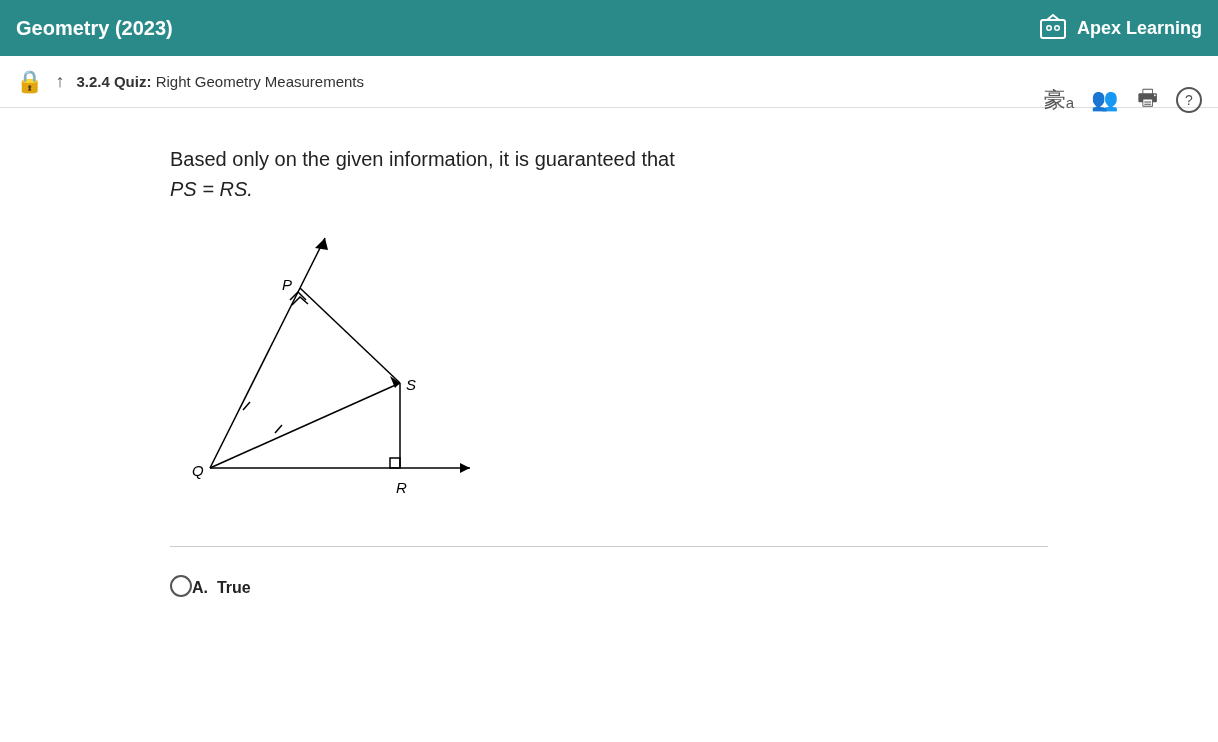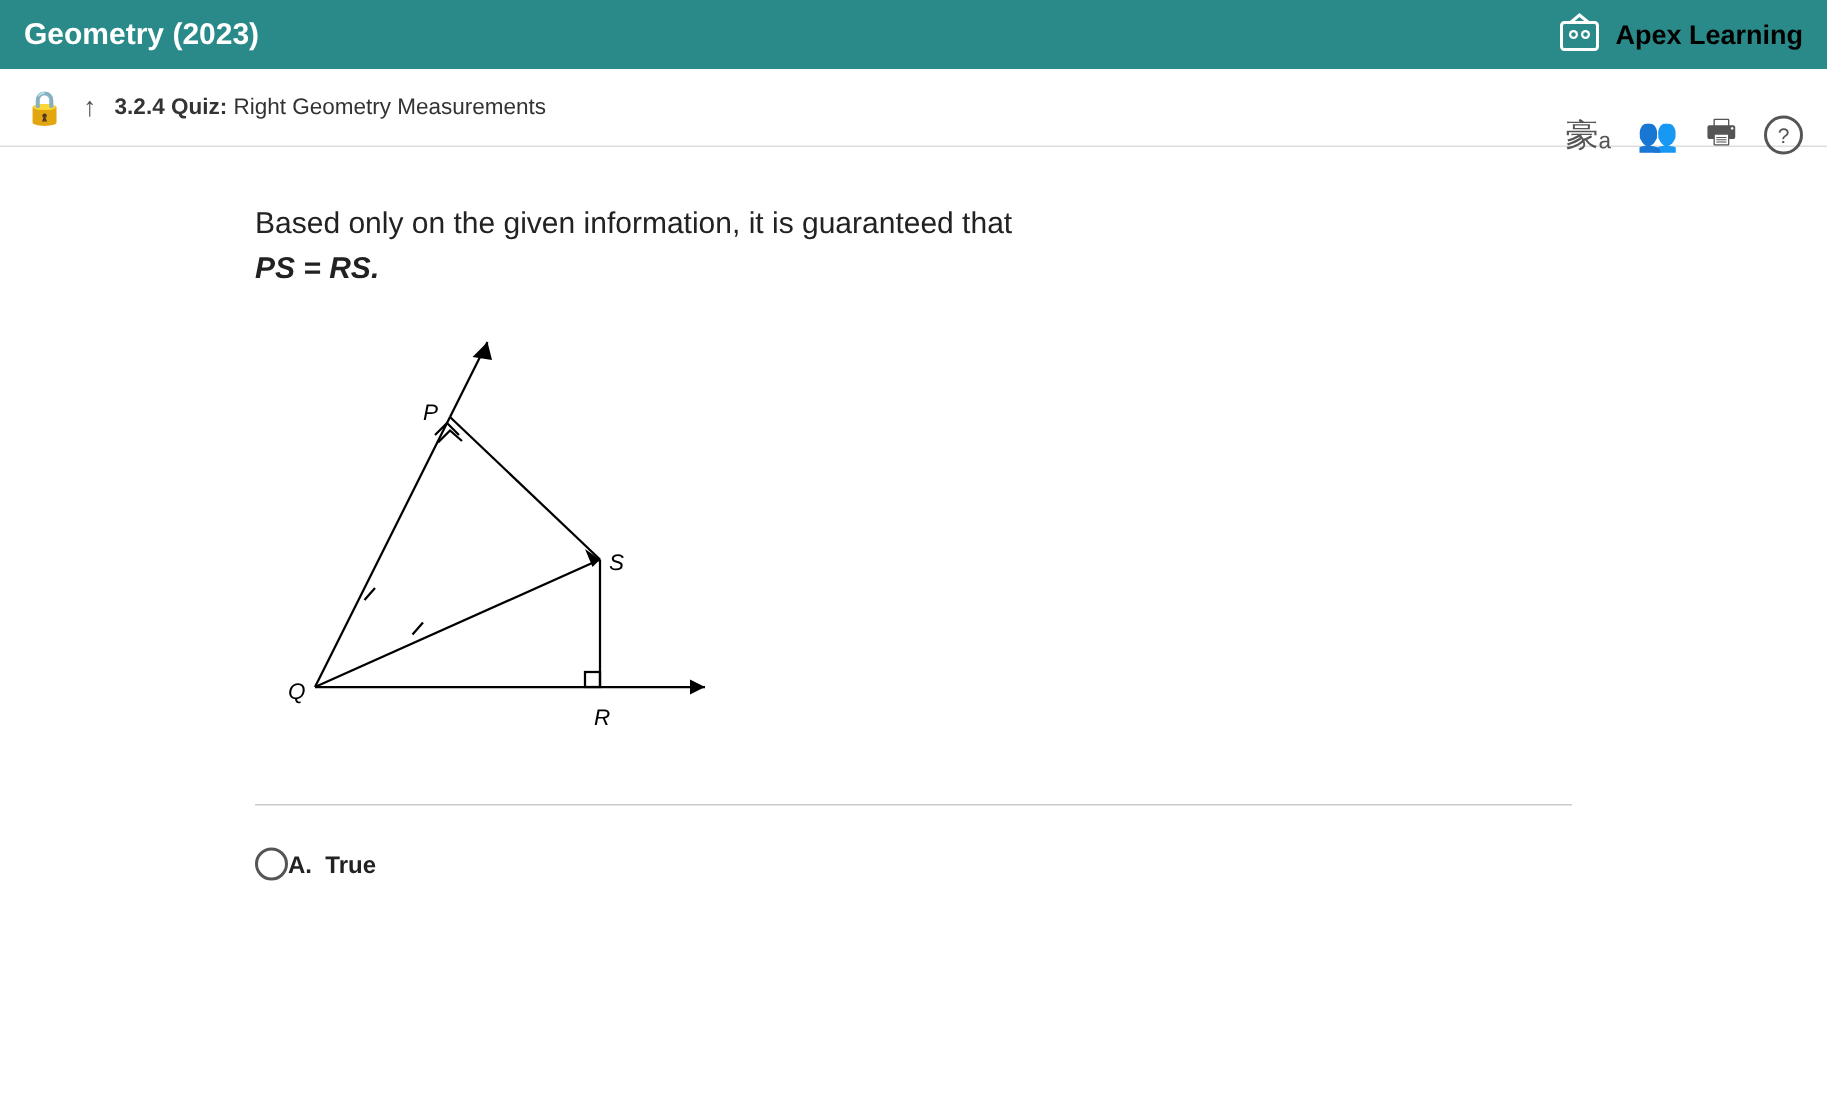--- a/index.html
+++ b/index.html
@@ -1,36 +1,36 @@
 <!DOCTYPE html>
 <html><head>
   <meta charset="utf-8">
   <style>
     * { margin: 0; padding: 0; box-sizing: border-box; }
     body { font-family: Arial, sans-serif; background: #fff; width: 1218px; height: 742px; overflow: hidden; }
 
     
     .top-header {
       background: #2a8a8a;
-      height: 46px;
+      height: 56px;
       display: flex;
       align-items: center;
       justify-content: space-between;
       padding: 0 16px;
     }
     .top-header-title {
       color: #fff;
       font-size: 20px;
       font-weight: bold;
     }
     .apex-logo {
       display: flex;
       align-items: center;
       gap: 8px;
-      color: #000000;
+      color: #ffffff;
       font-size: 18px;
       font-weight: bold;
     }
     .apex-logo-icon {
       width: 32px;
       height: 32px;
     }
 
     
     .nav-bar {
@@ -83,21 +83,20 @@
       color: #000;
     }
     .question-text {
       font-size: 20px;
       color: #222;
       line-height: 1.5;
       margin-bottom: 24px;
     }
     .question-text em {
       font-style: italic;
-      font-weight: bold;
     }
 
     
     .diagram-container {
       margin: 0 0 28px 0;
       display: flex;
       justify-content: flex-start;
     }
 
     

